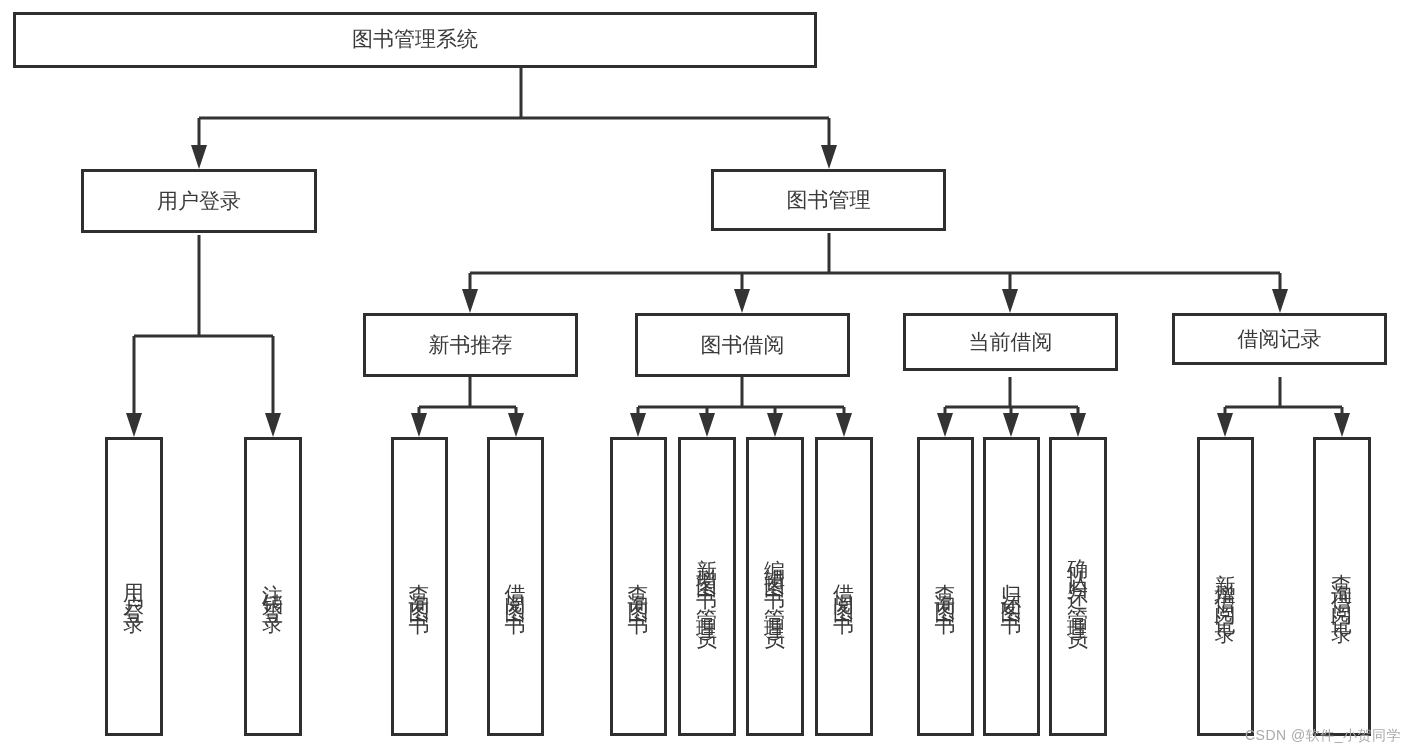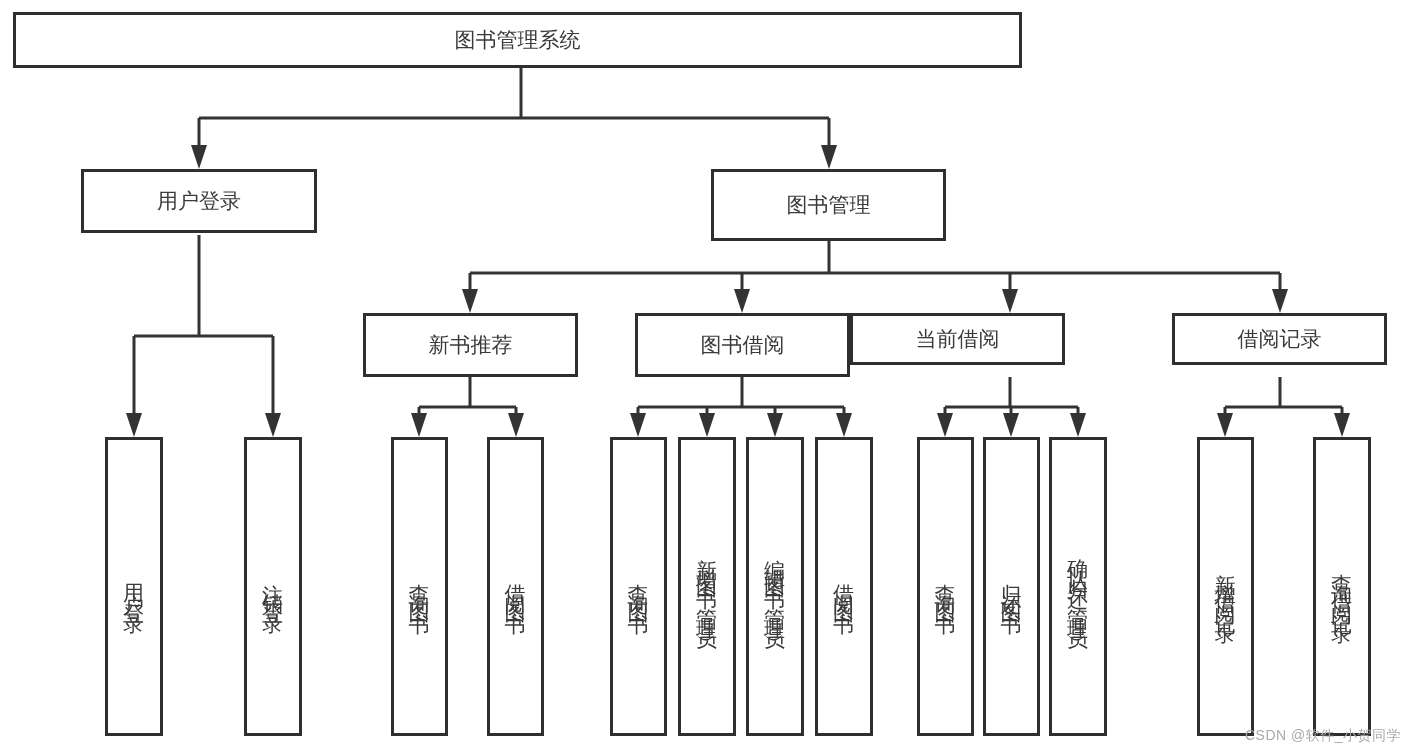--- a/index.html
+++ b/index.html
@@ -89,38 +89,38 @@
     <path class="cline" d="M1010 377 V407 M945 407 H1078 M945 407 V415 M1011 407 V415 M1078 407 V415"></path>
     <polygon class="carrow" points="937,413 953,413 945,437"></polygon>
     <polygon class="carrow" points="1003,413 1019,413 1011,437"></polygon>
     <polygon class="carrow" points="1070,413 1086,413 1078,437"></polygon>
 
     <path class="cline" d="M1280 377 V407 M1225 407 H1342 M1225 407 V415 M1342 407 V415"></path>
     <polygon class="carrow" points="1217,413 1233,413 1225,437"></polygon>
     <polygon class="carrow" points="1334,413 1350,413 1342,437"></polygon>
   </svg>
 
-  <div class="node" style="left:13px;top:12px;width:1009px;height:56px;">
+  <div class="node" style="left:13px;top:12px;width:804px;height:56px;font-family:Liberation Serif, serif;">
     <span>图书管理系统</span>
   </div>
 
   <div class="node" style="left:81px;top:169px;width:236px;height:64px;">
     <span>用户登录</span>
   </div>
-  <div class="node" style="left:711px;top:169px;width:235px;height:72px;">
+  <div class="node" style="left:711px;top:169px;width:235px;height:62px;">
     <span>图书管理</span>
   </div>
 
   <div class="node" style="left:363px;top:313px;width:215px;height:64px;justify-content:center;">
     <span>新书推荐</span>
   </div>
   <div class="node" style="left:635px;top:313px;width:215px;height:64px;">
     <span>图书借阅</span>
   </div>
-  <div class="node" style="left:850px;top:313px;width:215px;height:52px;">
+  <div class="node" style="left:903px;top:313px;width:215px;height:58px;">
     <span>当前借阅</span>
   </div>
   <div class="node" style="left:1172px;top:313px;width:215px;height:52px;">
     <span>借阅记录</span>
   </div>
 
   <div class="vnode" style="left:105px;top:437px;width:58px;height:299px;">
     <span class="vtext">用户登录</span>
   </div>
   <div class="vnode" style="left:244px;top:437px;width:58px;height:299px;">

